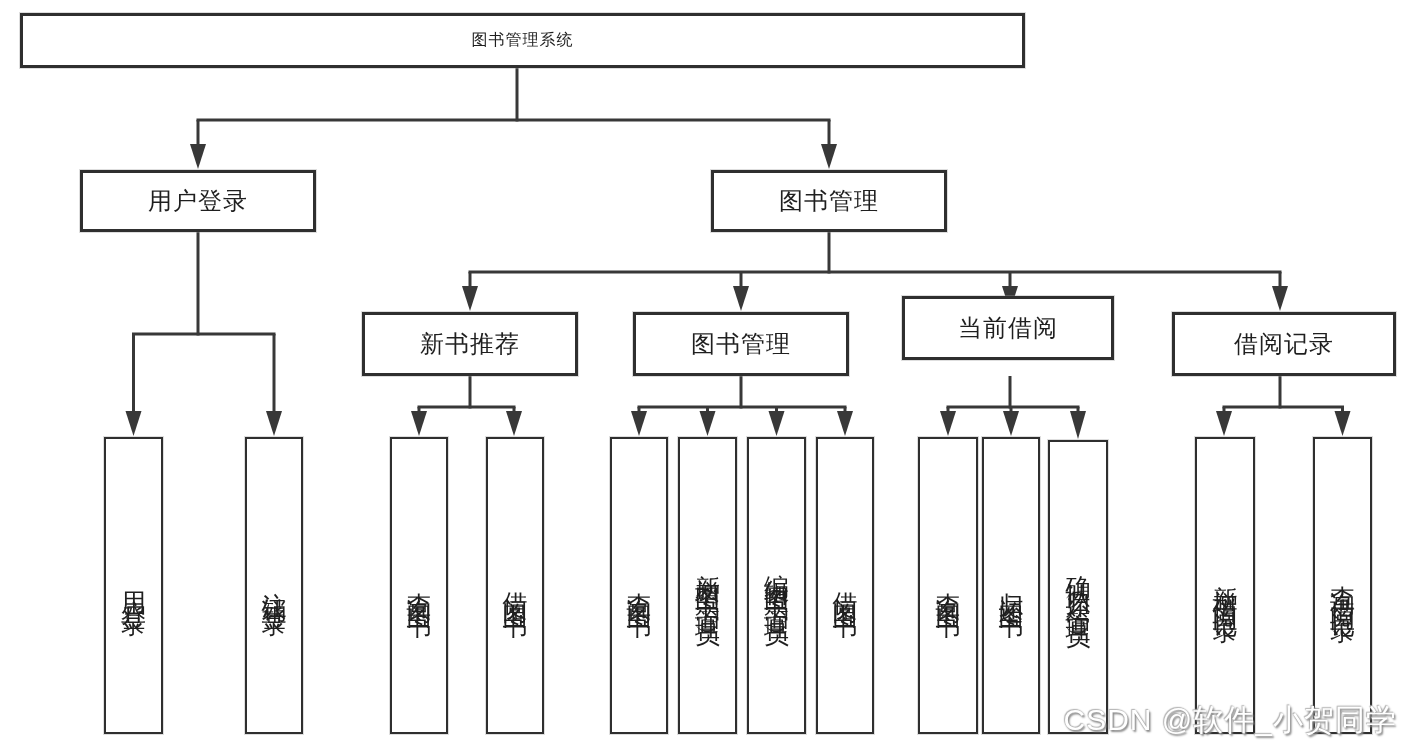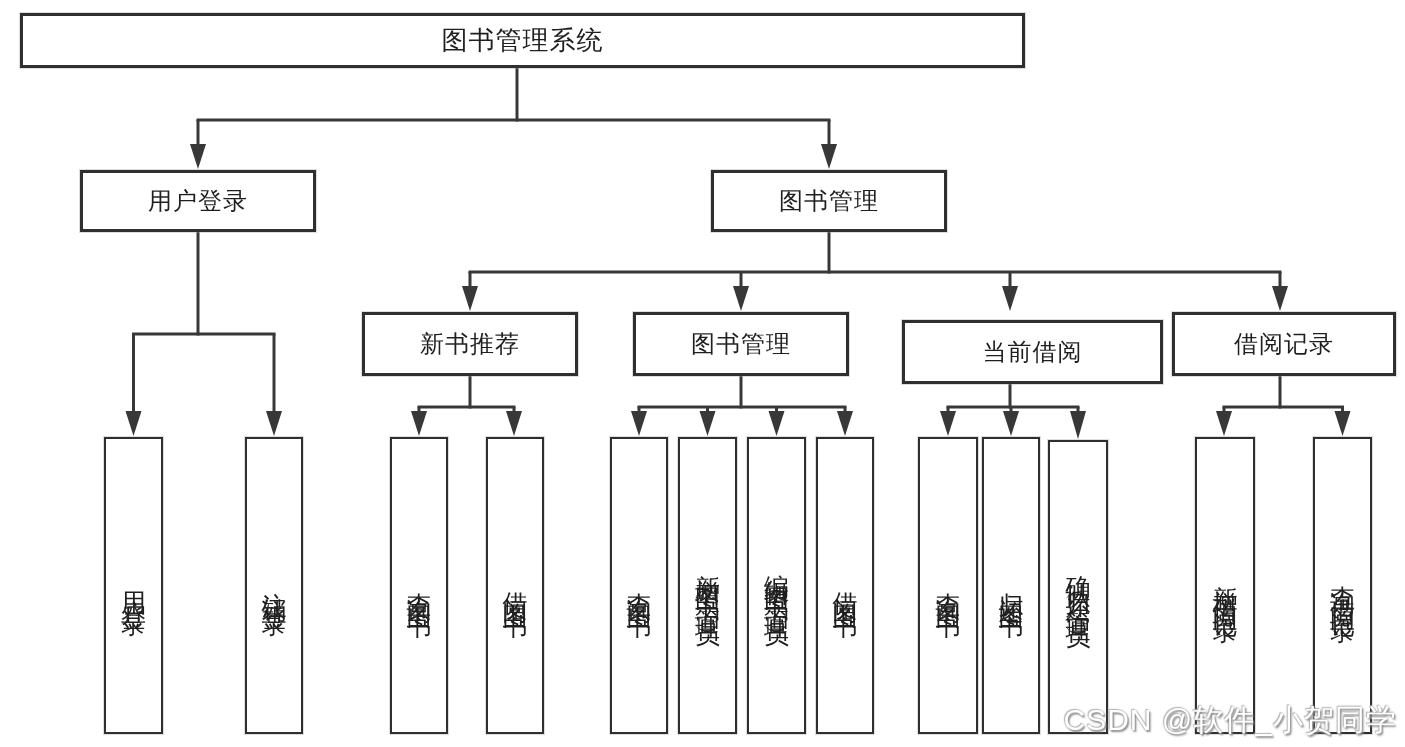--- a/index.html
+++ b/index.html
@@ -15,21 +15,21 @@
     position:absolute;
     box-sizing:border-box;
     background:#ffffff;
     border:3px solid #2f2f2f;
     box-shadow:0 0 0 1px rgba(160,160,160,0.35);
     display:flex;align-items:center;justify-content:center;
     color:#1f1f1f;
     z-index:2;
   }
   .node.h{font-size:24px;letter-spacing:1px;}
-  .node.root{font-size:26px;letter-spacing:1px;}
+  .node.root{font-size:16px;letter-spacing:1px;}
   .node.v{border-width:2.5px;}
   .node.v .vtext{
     writing-mode:vertical-rl;
     text-orientation:mixed;
     font-size:25px;
     letter-spacing:7px;
     line-height:1;
     white-space:nowrap;
   }
   #watermark{
@@ -130,21 +130,21 @@
   <div class="node h" style="left:362px;top:312px;width:216px;height:64px">
     <span>新书推荐</span>
   </div>
 
   <div class="node h" style="left:711px;top:170px;width:236px;height:62px">
     <span>图书管理</span>
   </div>
   <div class="node h" style="left:633px;top:312px;width:216px;height:64px">
     <span>图书管理</span>
   </div>
-  <div class="node h" style="left:902px;top:320px;width:261px;height:64px">
+  <div class="node h" style="left:902px;top:296px;width:212px;height:64px">
     <span>当前借阅</span>
   </div>
   <div class="node h" style="left:1172px;top:312px;width:224px;height:64px">
     <span>借阅记录</span>
   </div>
 
   <div class="node v" style="left:104px;top:437px;width:59px;height:297px">
     <span class="vtext">用户登录</span>
   </div>
   <div class="node v" style="left:245px;top:437px;width:58px;height:297px">

